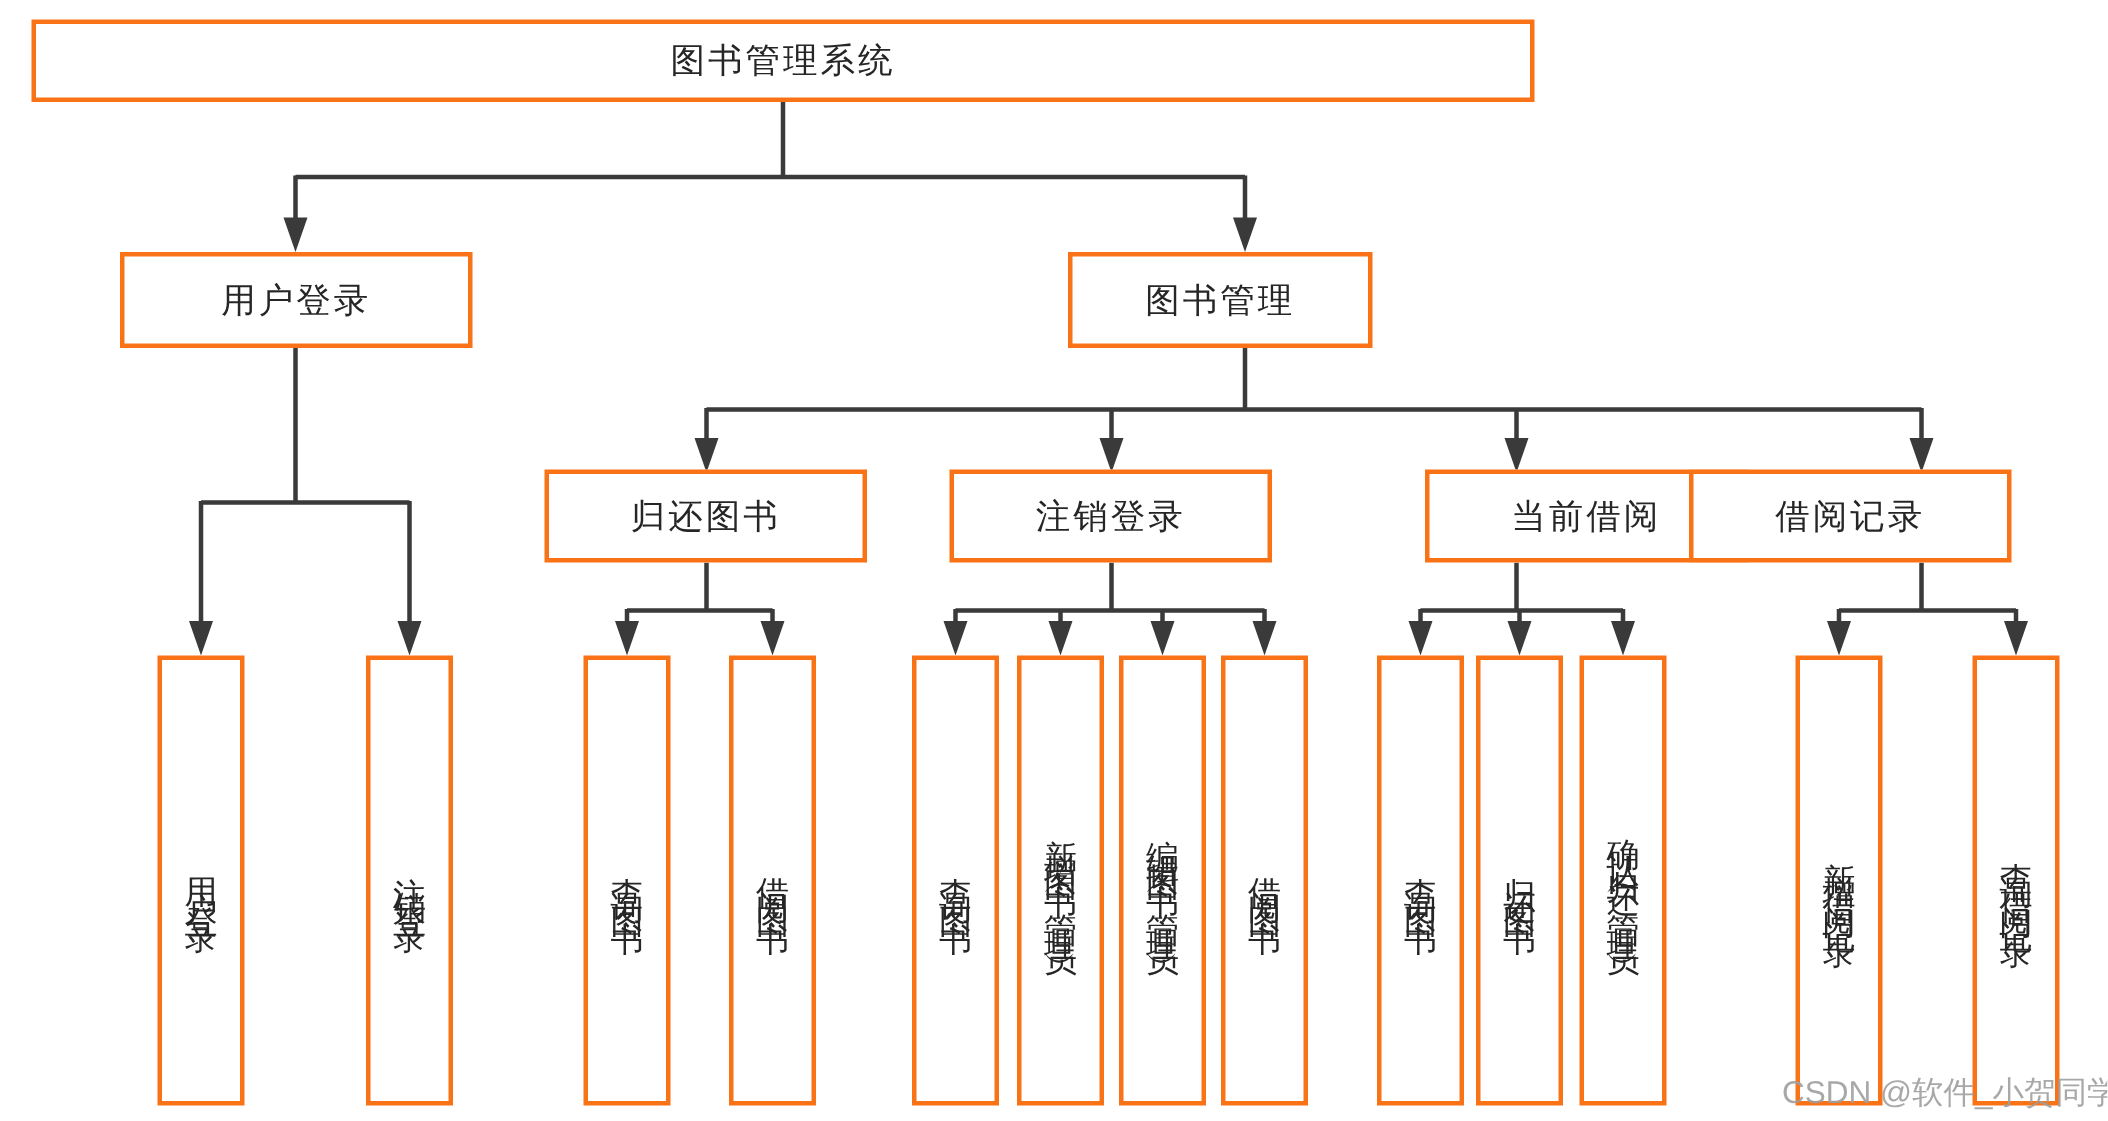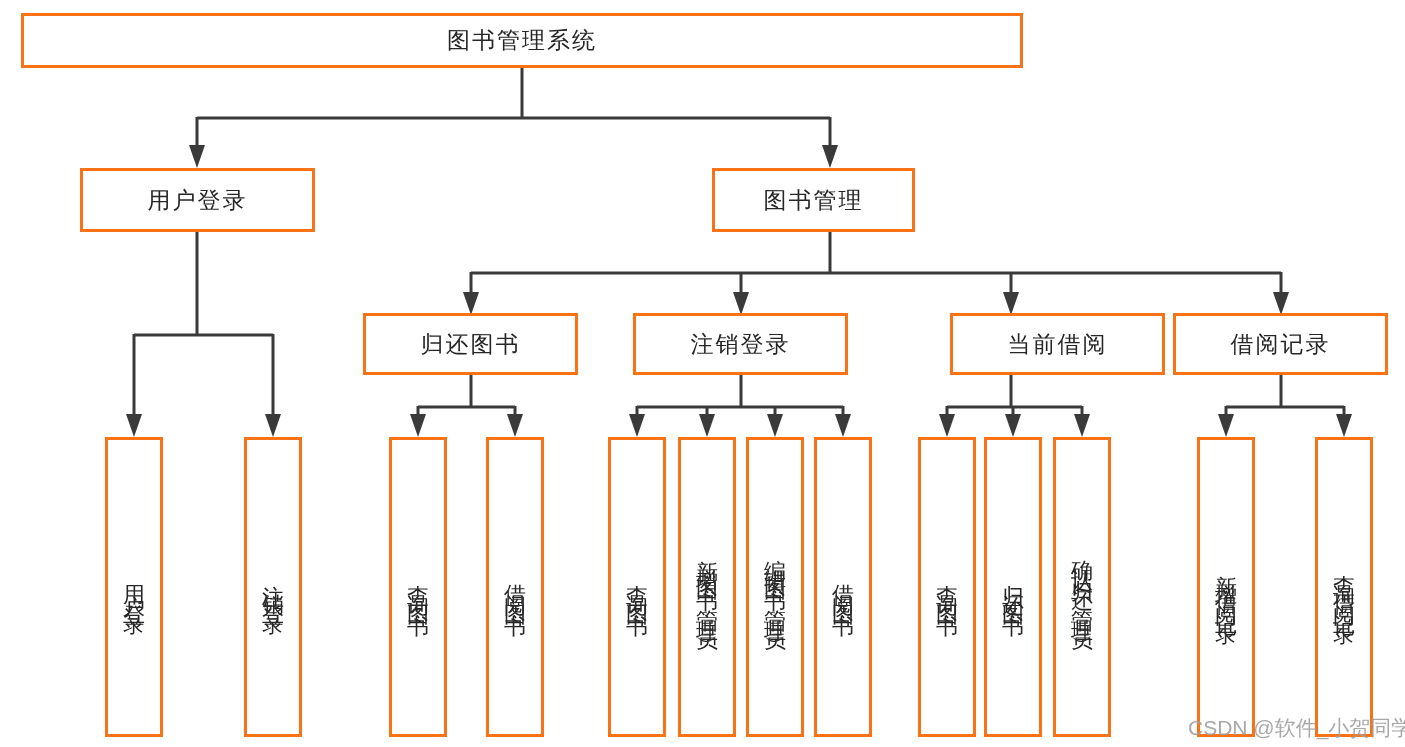--- a/index.html
+++ b/index.html
@@ -38,21 +38,21 @@
   
   .n-root   { left: 21px;  top: 13px;  width: 1002px; height: 55px; }
   
   .n-login  { left: 80px;  top: 168px; width: 235px; height: 64px; }
   .n-books  { left: 712px; top: 168px; width: 203px; height: 64px; }
   
   .n-l3 { top: 313px; width: 215px; height: 62px; }
   .n-recommend { left: 363px;  }
   .n-borrow    { left: 633px;  }
   .n-current   { left: 902px; margin-left: 48px;  }
-  .n-records   { left: 1173px; }
+  .n-records   { left: 1126px; }
   
   .leaf { top: 437px; width: 58px; height: 300px; }
   .lf-1  { left: 105px;  }
   .lf-2  { left: 244px;  }
   .lf-3  { left: 389px;  }
   .lf-4  { left: 486px;  }
   .lf-5  { left: 608px;  }
   .lf-6  { left: 678px;  }
   .lf-7  { left: 746px;  }
   .lf-8  { left: 814px;  }

